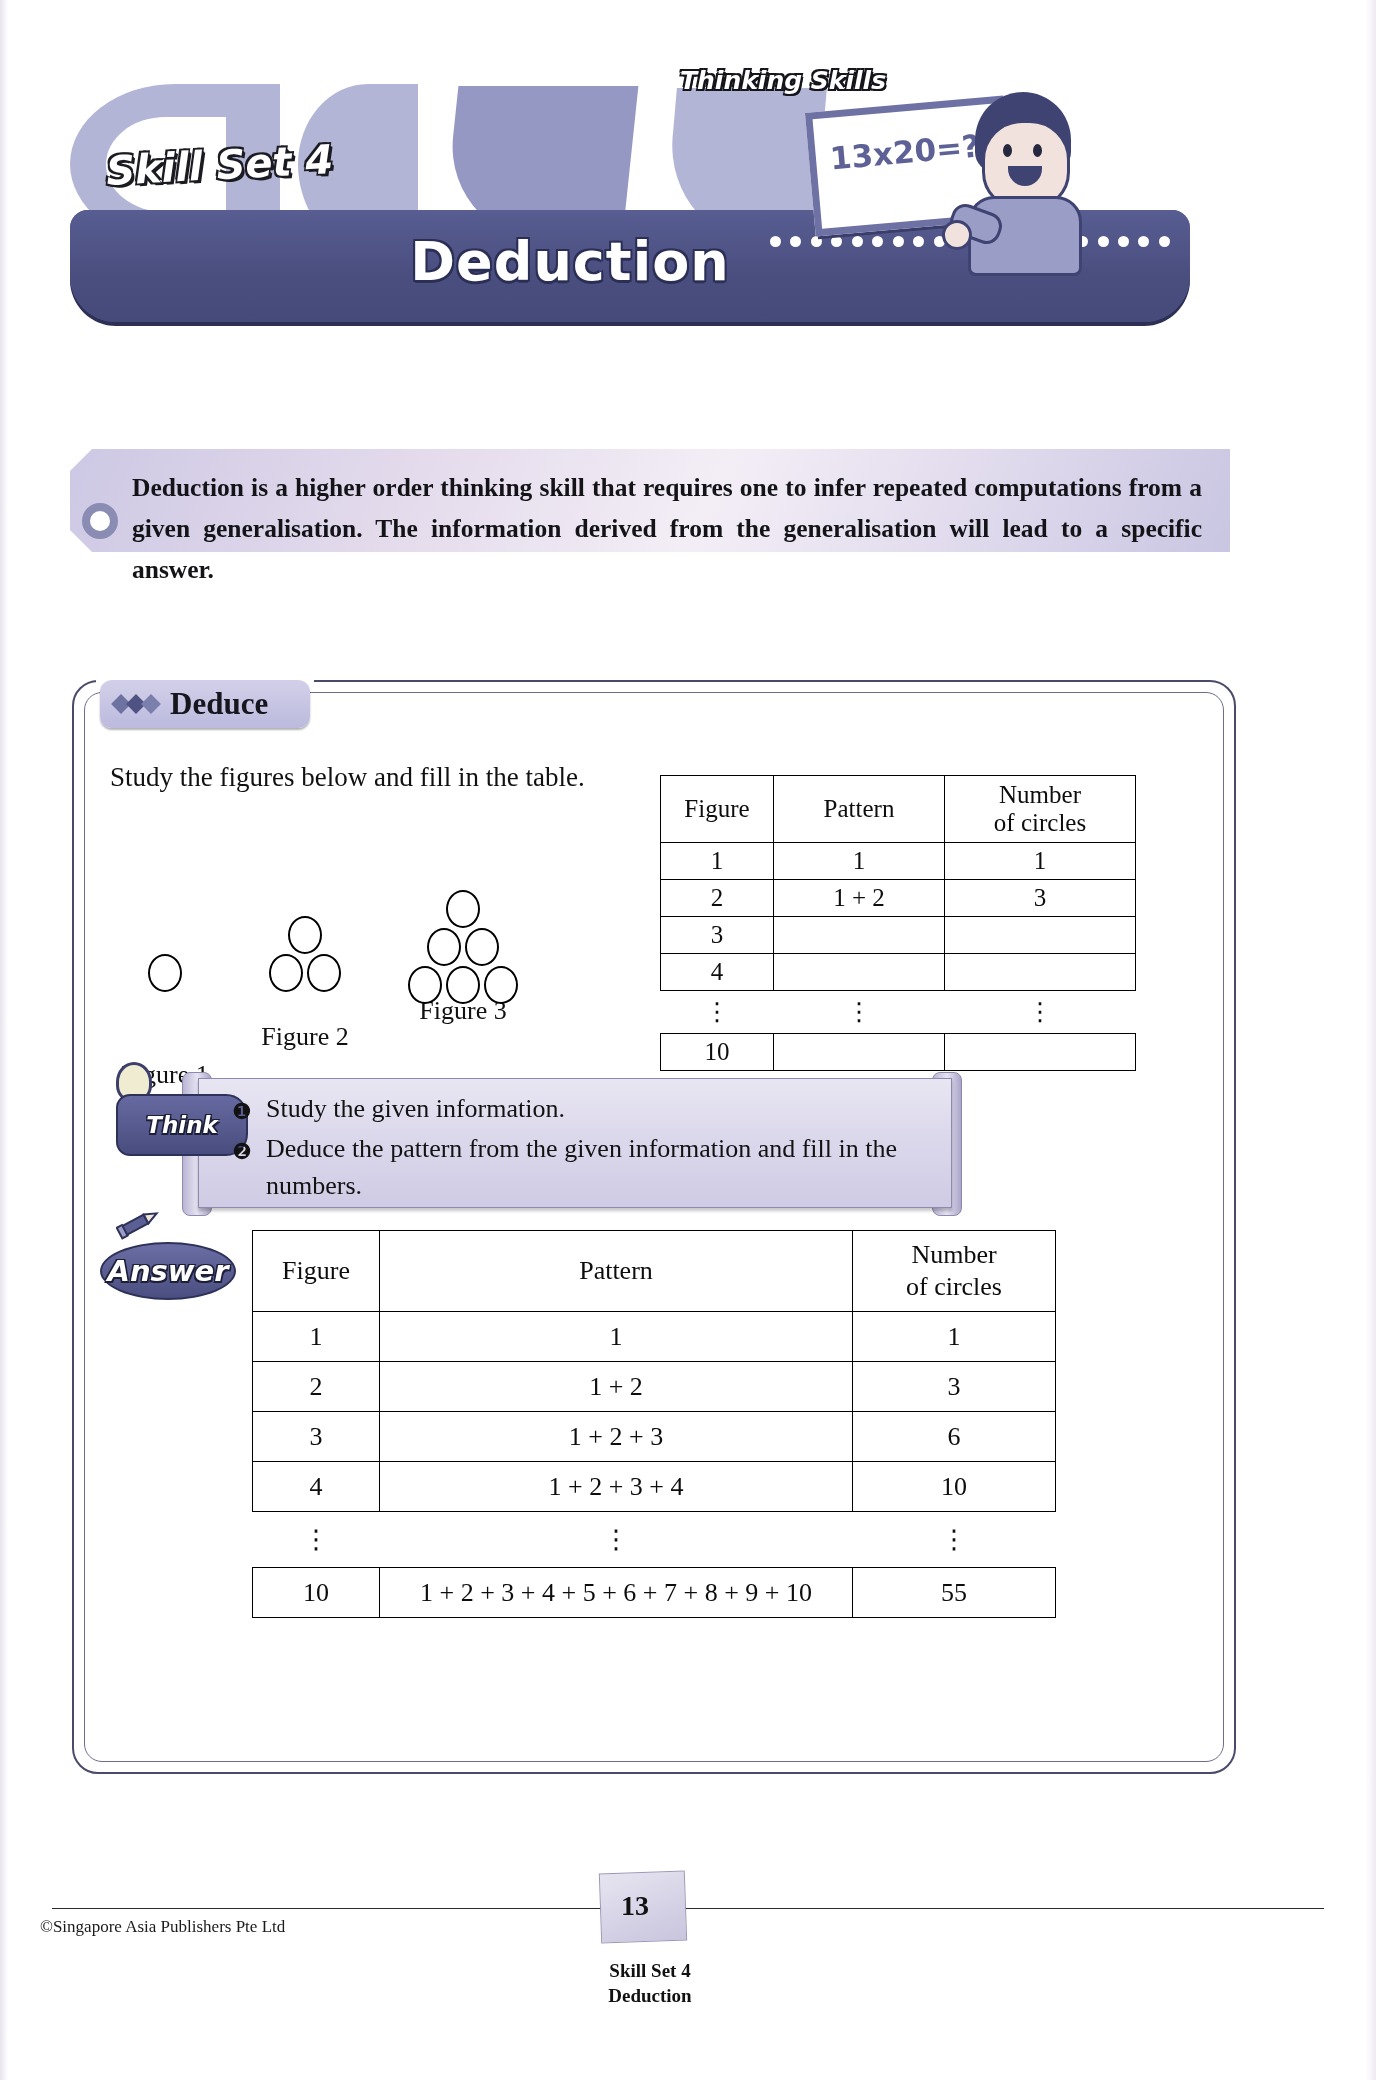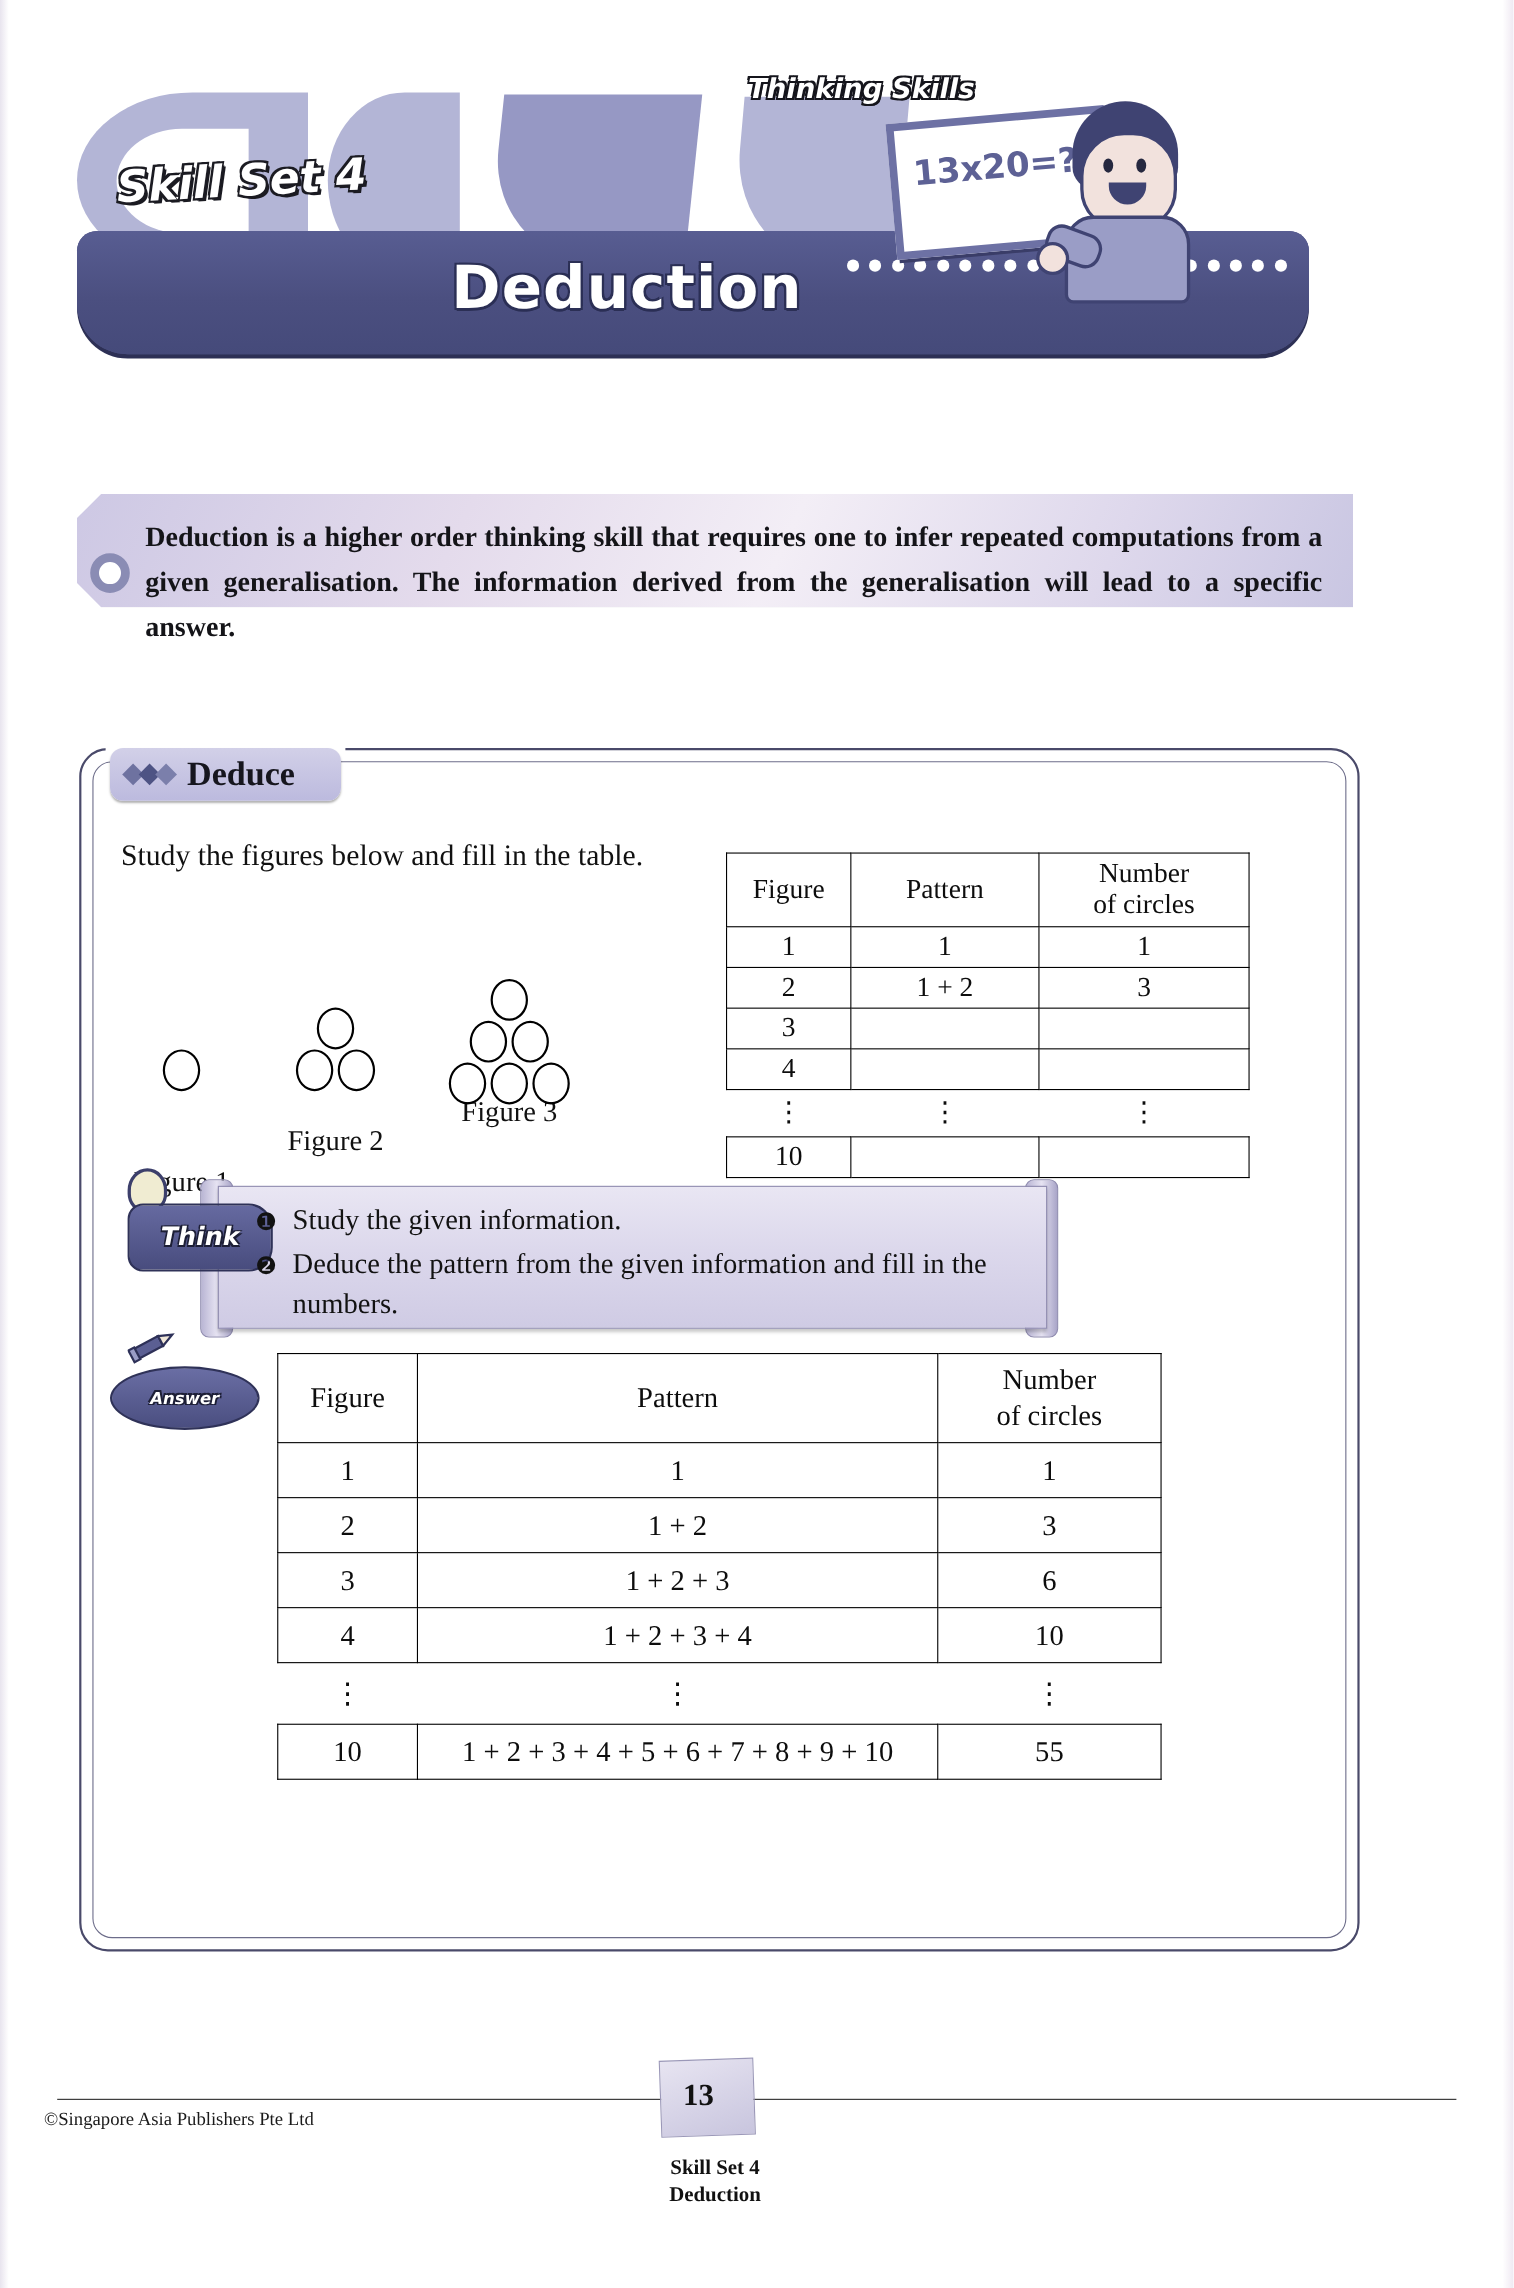--- a/index.html
+++ b/index.html
@@ -501,21 +501,21 @@
     border: 2px solid #2f3258;
     display: flex;
     align-items: center;
     justify-content: center;
     z-index: 6;
   }
   #answer-label {
     font-family: "DejaVu Sans", sans-serif;
     font-weight: bold;
     font-style: italic;
-    font-size: 15px;
+    font-size: 29px;
     color: #ffffff;
     text-shadow: -1.5px -1.5px 0 #1d1f36, 1.5px -1.5px 0 #1d1f36,
                  -1.5px 1.5px 0 #1d1f36, 1.5px 1.5px 0 #1d1f36;
   }
   #table-answer {
     position: absolute;
     left: 152px; top: 0px;
   }
   #table-answer td, #table-answer th {
     font-size: 26px;

